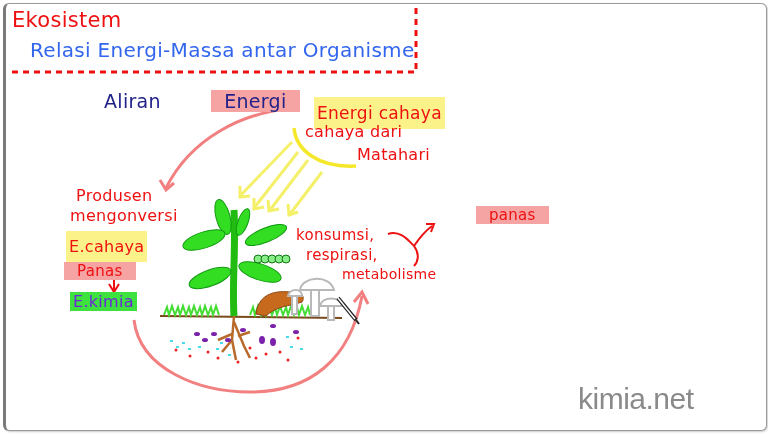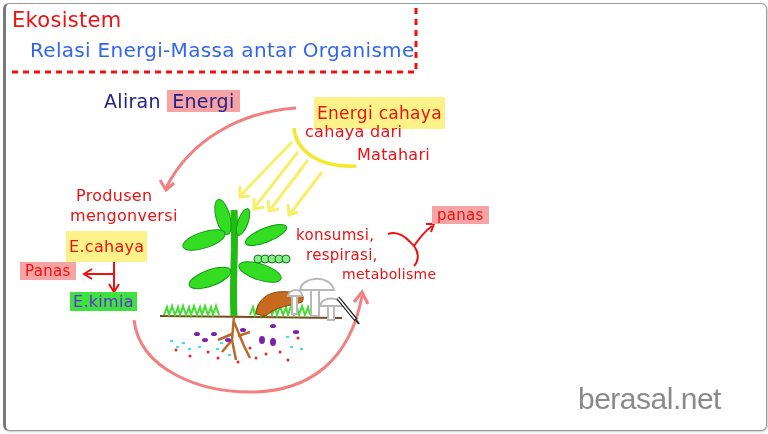--- a/index.html
+++ b/index.html
@@ -3,21 +3,21 @@
 <meta charset="utf-8">
 <style>
   html, body { margin:0; padding:0; background:#ffffff; }
   body { width:768px; height:434px; position:relative; overflow:hidden; font-family:"DejaVu Sans", sans-serif; }
   .frame { position:absolute; left:3px; top:3px; width:760px; height:426px; border:1px solid #9a9a9a; border-left:3px solid #7a7a7a; border-radius:6px; background:#fff; box-shadow:1px 1px 2px #ccc; }
   .hw { position:absolute; font-family:"DejaVu Sans", sans-serif; white-space:nowrap; letter-spacing:0.3px; }
   .red { color:#ee1111; }
   .blue { color:#3366ee; }
   .navy { color:#22238a; }
   .hl-yellow { background:#fbf38a; padding:6px 3px; }
-  .hl-pink { background:#f6a3a3; padding:0 5px; }
+  .hl-pink { background:#f6a3a3; padding:0 13px;margin-left:44px; }
   .hl-green { background:#3ee23e; padding:0 3px; }
   svg.canvas { position:absolute; left:0; top:0; }
   .logo { position:absolute; left:578px; top:382px; font-family:"Liberation Sans", sans-serif; font-size:30px; color:#8a8a8a; letter-spacing:-0.5px; }
 </style>
 </head>
 <body>
 
 <div class="frame"></div>
 
 <svg class="canvas" width="768" height="434" viewBox="0 0 768 434">
@@ -163,13 +163,13 @@
 <div class="hw red" style="left:70px; top:206px; font-size:16px;">mengonversi</div>
 <div class="hw red hl-yellow" style="left:66px; top:231px; font-size:16px;">E.cahaya</div>
 <div class="hw red hl-pink" style="left:20px; top:262px; font-size:15px;">Panas</div>
 <div class="hw hl-green" style="left:70px; top:292px; font-size:16px; color:#6d28d9;">E.kimia</div>
 
 <div class="hw red" style="left:296px; top:226px; font-size:15px;">konsumsi,</div>
 <div class="hw red" style="left:306px; top:246px; font-size:15px;">respirasi,</div>
 <div class="hw red" style="left:342px; top:266px; font-size:14px;">metabolisme</div>
 <div class="hw red hl-pink" style="left:432px; top:206px; font-size:15px;">panas</div>
 
-<div class="logo">berasal.net</div>
+<div class="logo">kimia.net</div>
 
 </body></html>

